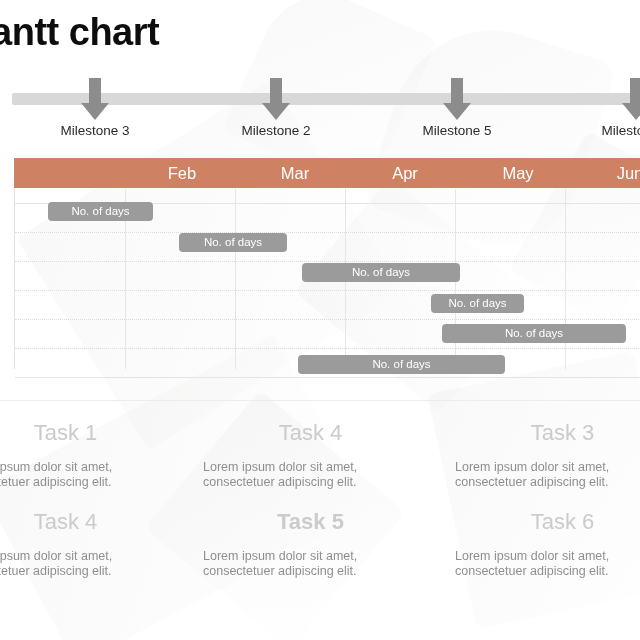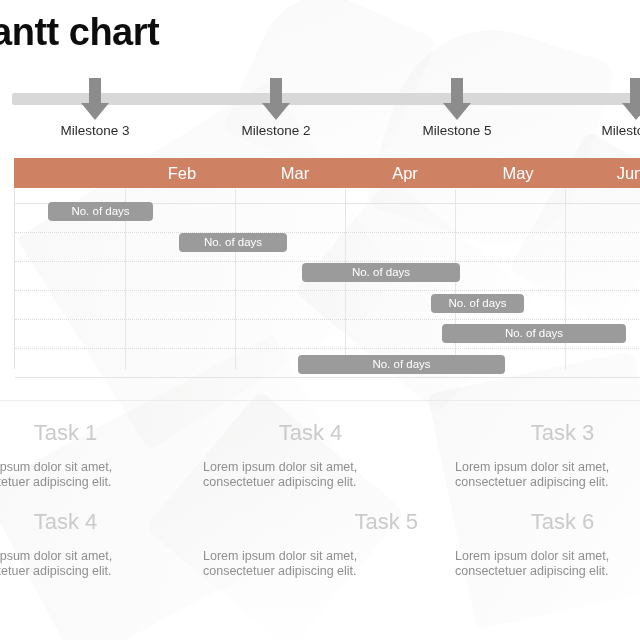--- a/index.html
+++ b/index.html
@@ -270,21 +270,21 @@
       </div>
       <div class="task-card" style="left: 455px; top: 0px;">
         <div class="task-title" style="text-align: center; width: 215px;">Task 3</div>
         <div class="task-desc">Lorem ipsum dolor sit amet, consectetuer adipiscing  elit.</div>
       </div>
       <div class="task-card" style="left: -42px; top: 89px;">
         <div class="task-title" style="text-align: center; width: 215px;">Task 4</div>
         <div class="task-desc">Lorem ipsum dolor sit amet, consectetuer adipiscing  elit.</div>
       </div>
       <div class="task-card" style="left: 203px; top: 89px;">
-        <div class="task-title" style="text-align: right; width: 215px;">Task 5</div>
+        <div class="task-title" style="text-align: center; width: 215px; font-weight: bold;">Task 5</div>
         <div class="task-desc">Lorem ipsum dolor sit amet, consectetuer adipiscing  elit.</div>
       </div>
       <div class="task-card" style="left: 455px; top: 89px;">
         <div class="task-title" style="text-align: center; width: 215px;">Task 6</div>
         <div class="task-desc">Lorem ipsum dolor sit amet, consectetuer adipiscing  elit.</div>
       </div>
     </div>
 
 </div>
 

